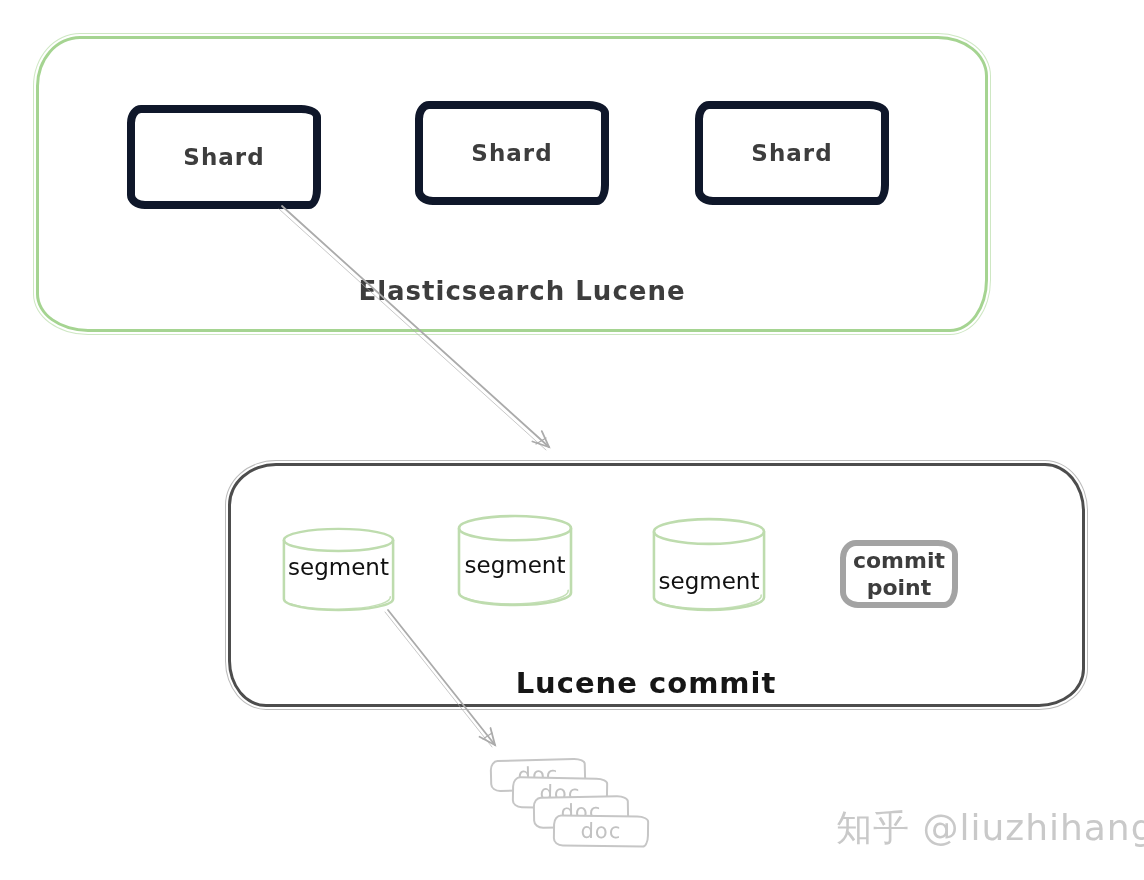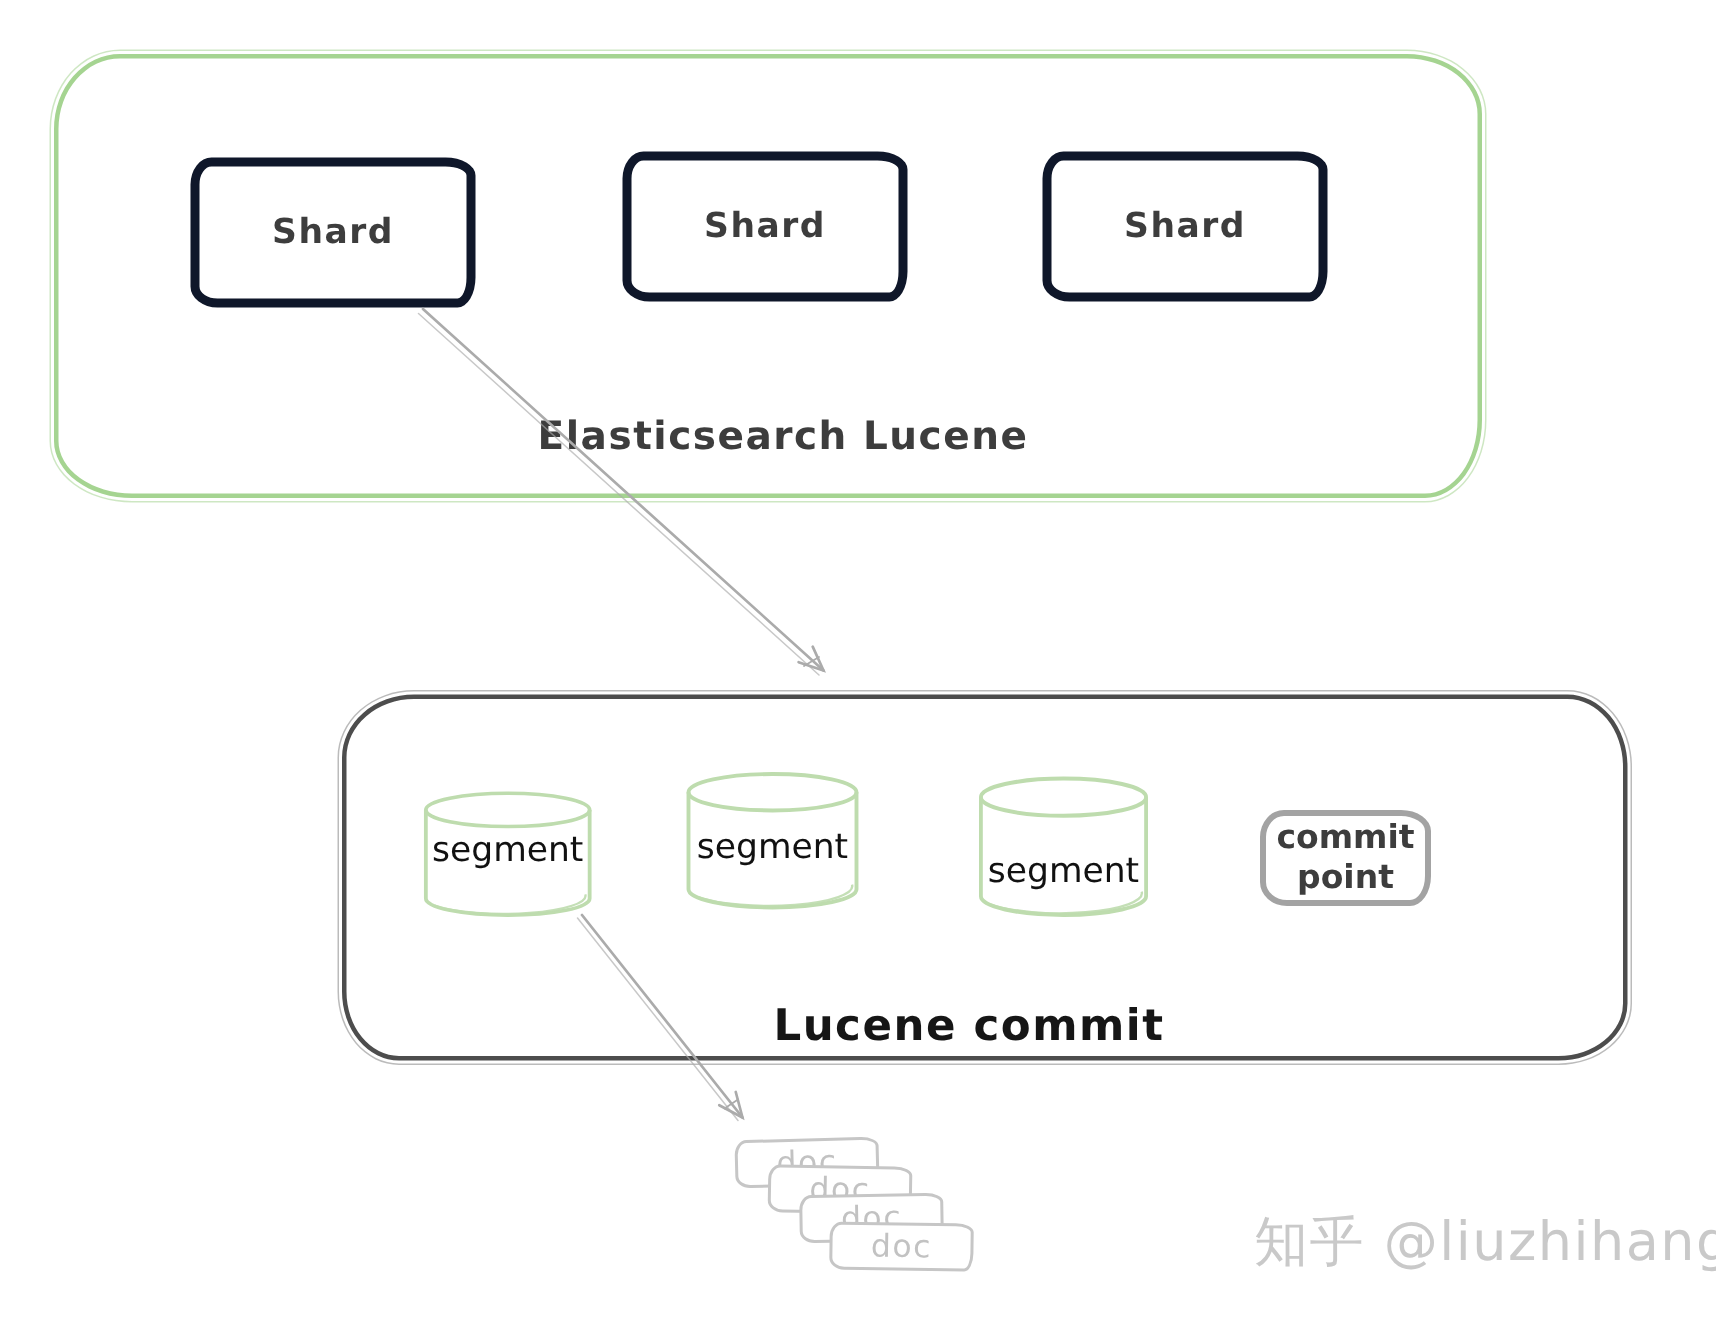--- a/index.html
+++ b/index.html
@@ -28,21 +28,21 @@
     left: 327px; top: 276px; width: 390px;
     text-align: center;
     font-size: 26px; font-weight: bold; color: #3d3d3d;
     letter-spacing: 1px;
   }
 
   
   .shard {
     position: absolute;
     width: 178px; height: 88px;
-    border: 6px solid #0f172a;
+    border: 8px solid #0f172a;
     border-radius: 14px 20px 12px 18px / 18px 12px 20px 14px;
     display: flex; align-items: center; justify-content: center;
     font-size: 23px; font-weight: bold; color: #3d3d3d;
     letter-spacing: 1px;
     background: transparent;
   }
   .shard1 { left: 127px; top: 105px; }
   .shard2 { left: 415px; top: 101px; }
   .shard3 { left: 695px; top: 101px; }
 
@@ -77,21 +77,21 @@
   .cyl3 { left: 650px; top: 517px; width: 118px; height: 95px; }
   .cyl1 .seg-label { top: 27px; }
   .cyl2 .seg-label { top: 38px; }
   .cyl3 .seg-label { top: 51px; }
 
   
   .commit {
     position: absolute;
     left: 840px; top: 540px;
     width: 106px; height: 56px;
-    border: 4px solid #a3a3a3;
+    border: 6px solid #a3a3a3;
     border-radius: 16px 20px 14px 18px / 18px 14px 20px 16px;
     display: flex; align-items: center; justify-content: center;
     text-align: center;
     font-size: 22px; font-weight: bold; color: #3d3d3d;
     line-height: 1.25;
   }
 
   
   .doc {
     position: absolute;

